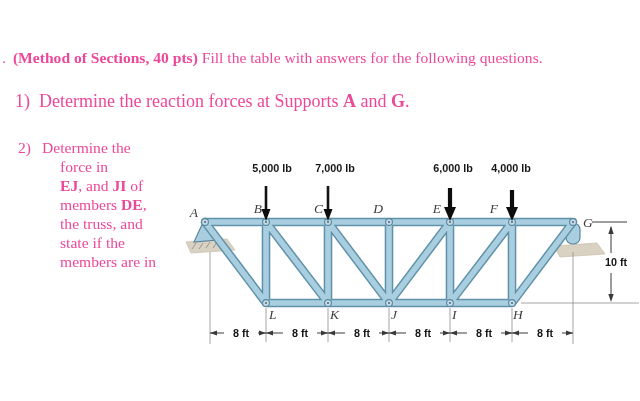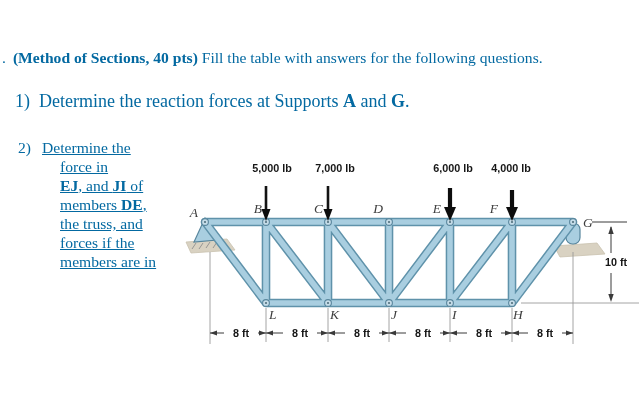--- a/index.html
+++ b/index.html
@@ -1,23 +1,23 @@
 <!DOCTYPE html>
 <html><head>
 <meta charset="utf-8">
 <style>
   html,body{margin:0;padding:0;background:#ffffff;}
   .canvas{position:relative;width:640px;height:401px;background:#ffffff;overflow:hidden;
-          font-family:"Liberation Serif", serif;color:#0369a1;}
+          font-family:"Liberation Serif", serif;color:#ec4899;}
   .title{position:absolute;top:49px;left:2px;font-size:15.6px;white-space:nowrap;}
   .title .t-period{margin-right:7px;}
   .title .t-bold{font-weight:bold;}
   .q1{position:absolute;top:91px;left:15px;font-size:18px;white-space:nowrap;}
   .qnum{display:inline-block;width:24px;}
-  .q2{position:absolute;top:138px;left:18px;font-size:15.6px;line-height:19px;text-decoration:underline;}
+  .q2{position:absolute;top:138px;left:18px;font-size:15.6px;line-height:19px;}
   .q2 .ind{margin-left:42px;}
   b{font-weight:bold;}
   svg{position:absolute;top:0;left:0;}
   .member-outline{stroke:#5f92aa;stroke-width:8.6;fill:none;stroke-linecap:round;stroke-linejoin:round;}
   .member-fill{stroke:#a9cee0;stroke-width:5.6;fill:none;stroke-linecap:round;stroke-linejoin:round;}
   .joint{fill:#c6dde9;stroke:#58869d;stroke-width:1.1;}
   .joint-dot{fill:#51707e;}
   .support-shape{fill:#a9cee0;stroke:#58869d;stroke-width:1.2;}
   .pad{fill:#d9d2c2;stroke:#c9c2af;stroke-width:0.8;}
   .hatch{stroke:#8f8f8f;stroke-width:0.9;}
@@ -40,21 +40,21 @@
   <div class="title"><span class="t-period">.</span><span class="t-bold">(Method of Sections, 40 pts)</span><span> Fill the table with answers for the following questions.</span></div>
 
   <div class="q1"><span class="qnum">1)</span><span>Determine the reaction forces at Supports </span><b>A</b><span> and </span><b>G</b><span>.</span></div>
 
   <div class="q2">
     <div><span class="qnum">2)</span><span>Determine the</span></div>
     <div class="ind">force in</div>
     <div class="ind"><b>EJ</b><span>, and </span><b>JI</b><span> of</span></div>
     <div class="ind"><span>members </span><b>DE</b><span>,</span></div>
     <div class="ind">the truss, and</div>
-    <div class="ind">forces if the</div>
+    <div class="ind">state if the</div>
     <div class="ind">members are in</div>
   </div>
 
   <svg width="640" height="401" viewBox="0 0 640 401">
 
     <g>
       <polygon class="pad" points="186,242 227,239 235,250 191,253"></polygon>
       <line class="hatch" x1="196" y1="243" x2="192" y2="249"></line>
       <line class="hatch" x1="203" y1="243" x2="199" y2="249"></line>
       <line class="hatch" x1="210" y1="242" x2="206" y2="248"></line>

